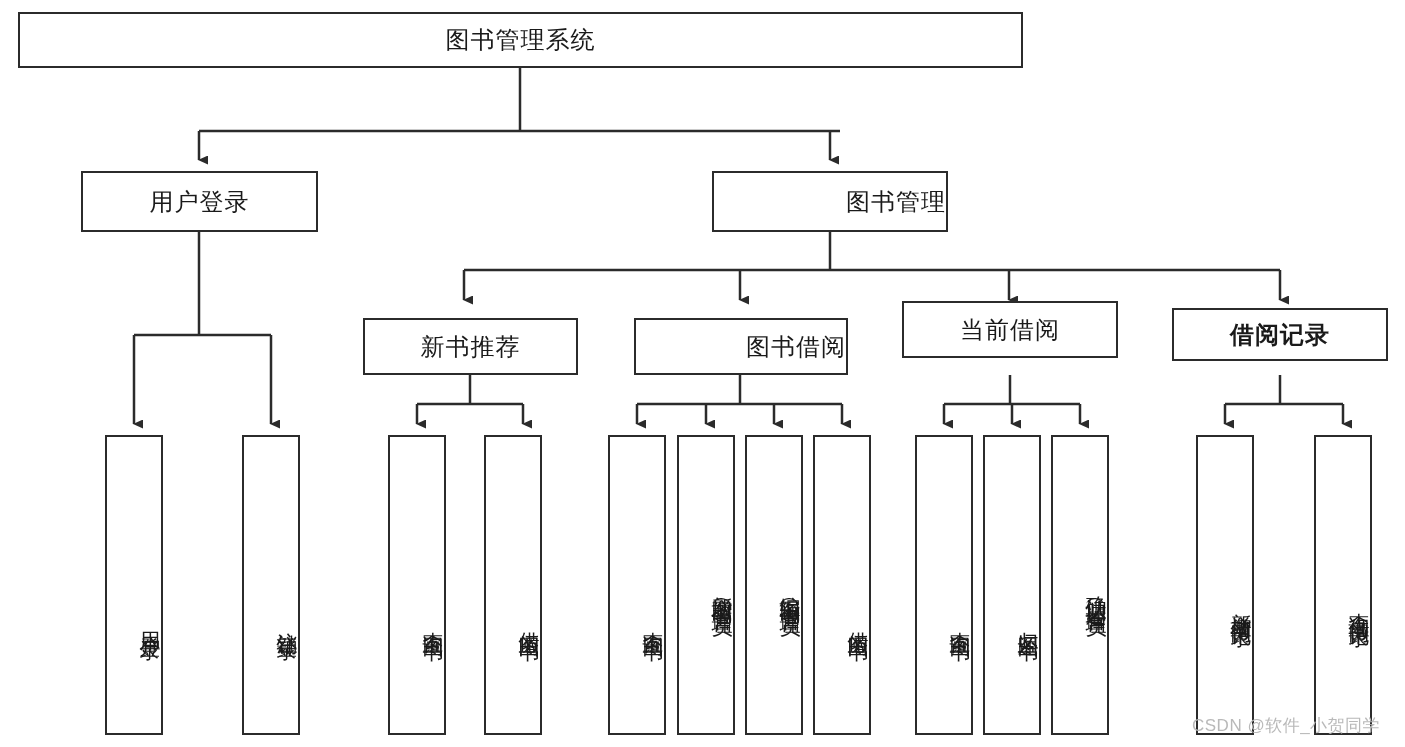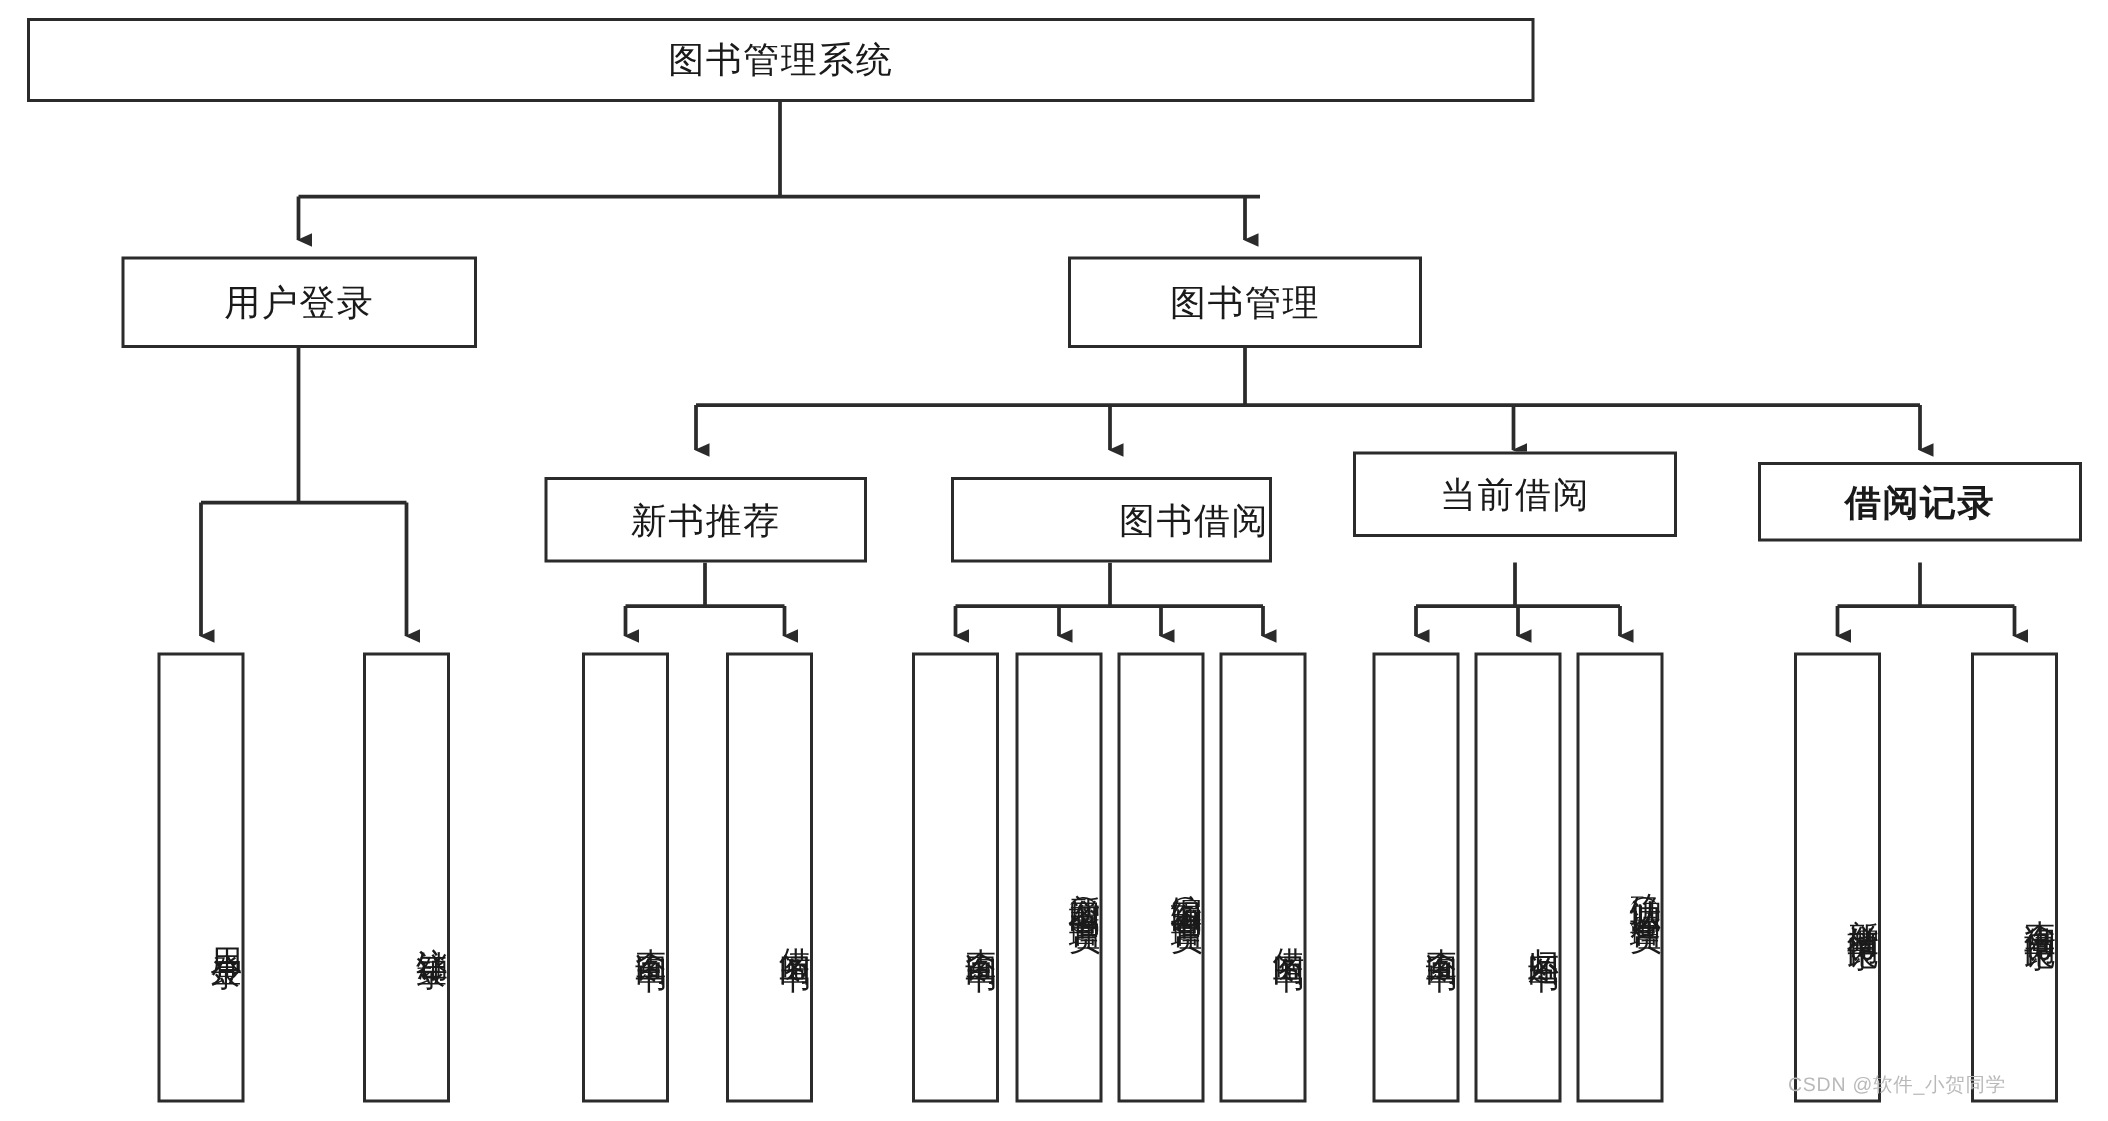--- a/index.html
+++ b/index.html
@@ -48,21 +48,21 @@
     left: 0;
     top: 0;
     width: 1405px;
     height: 747px;
     pointer-events: none;
   }
   .watermark {
     position: absolute;
     left: 1192px;
     top: 714px;
-    font-size: 13px;
+    font-size: 17px;
     color: #b9b9b9;
     white-space: nowrap;
     letter-spacing: 0.5px;
   }
 </style>
 </head>
 <body>
 
 <div id="canvas">
 
@@ -116,21 +116,21 @@
     </g>
   </svg>
 
   <div class="box box-h" style="left:18px; top:12px; width:1005px; height:56px;">
     <span>图书管理系统</span>
   </div>
 
   <div class="box box-h" style="left:81px; top:171px; width:237px; height:61px;">
     <span>用户登录</span>
   </div>
-  <div class="box box-h" style="left:712px; top:171px; width:236px; height:61px;">
+  <div class="box box-h" style="left:712px; top:171px; width:236px; height:61px;justify-content:flex-end;">
     <span>图书管理</span>
   </div>
 
   <div class="box box-h" style="left:363px; top:318px; width:215px; height:57px;font-family:Liberation Mono, monospace;">
     <span>新书推荐</span>
   </div>
   <div class="box box-h" style="left:634px; top:318px; width:214px; height:57px;justify-content:flex-end;">
     <span>图书借阅</span>
   </div>
   <div class="box box-h" style="left:902px; top:301px; width:216px; height:57px;">

